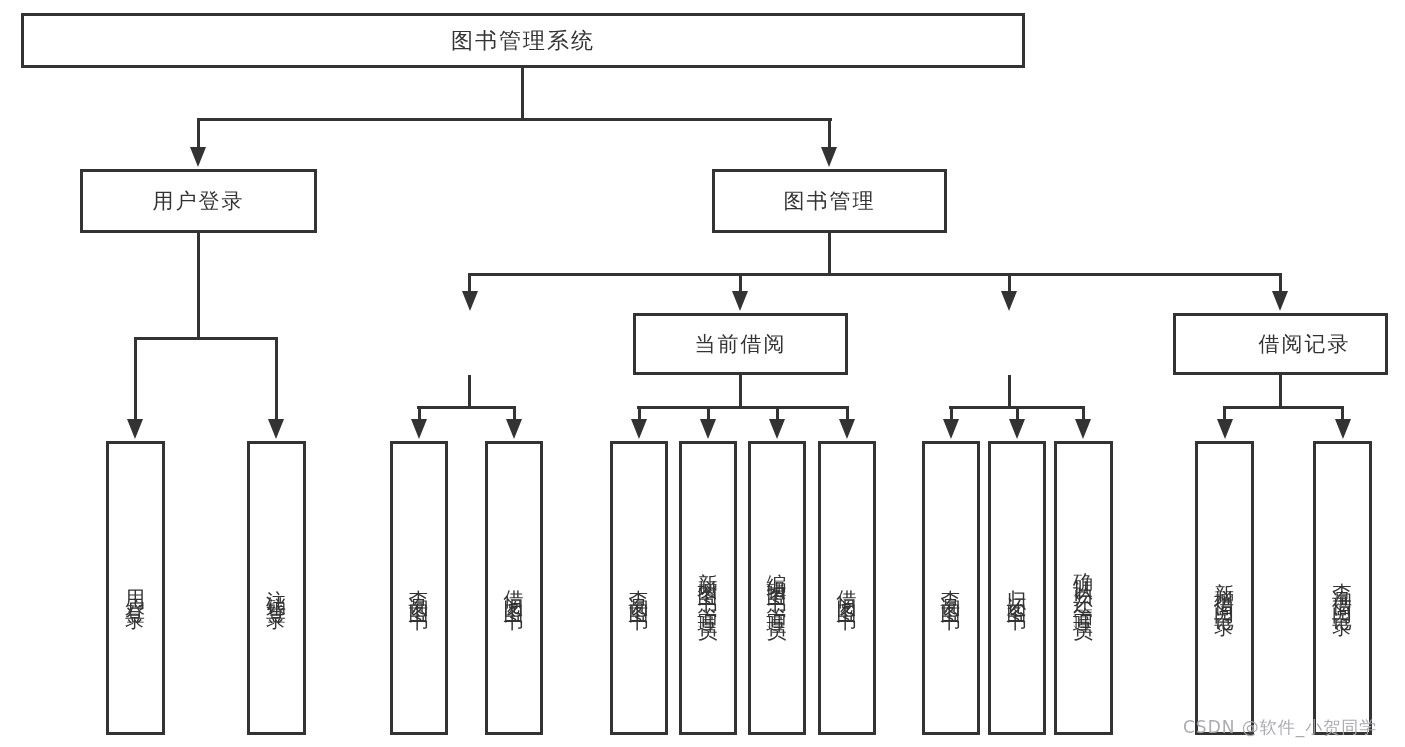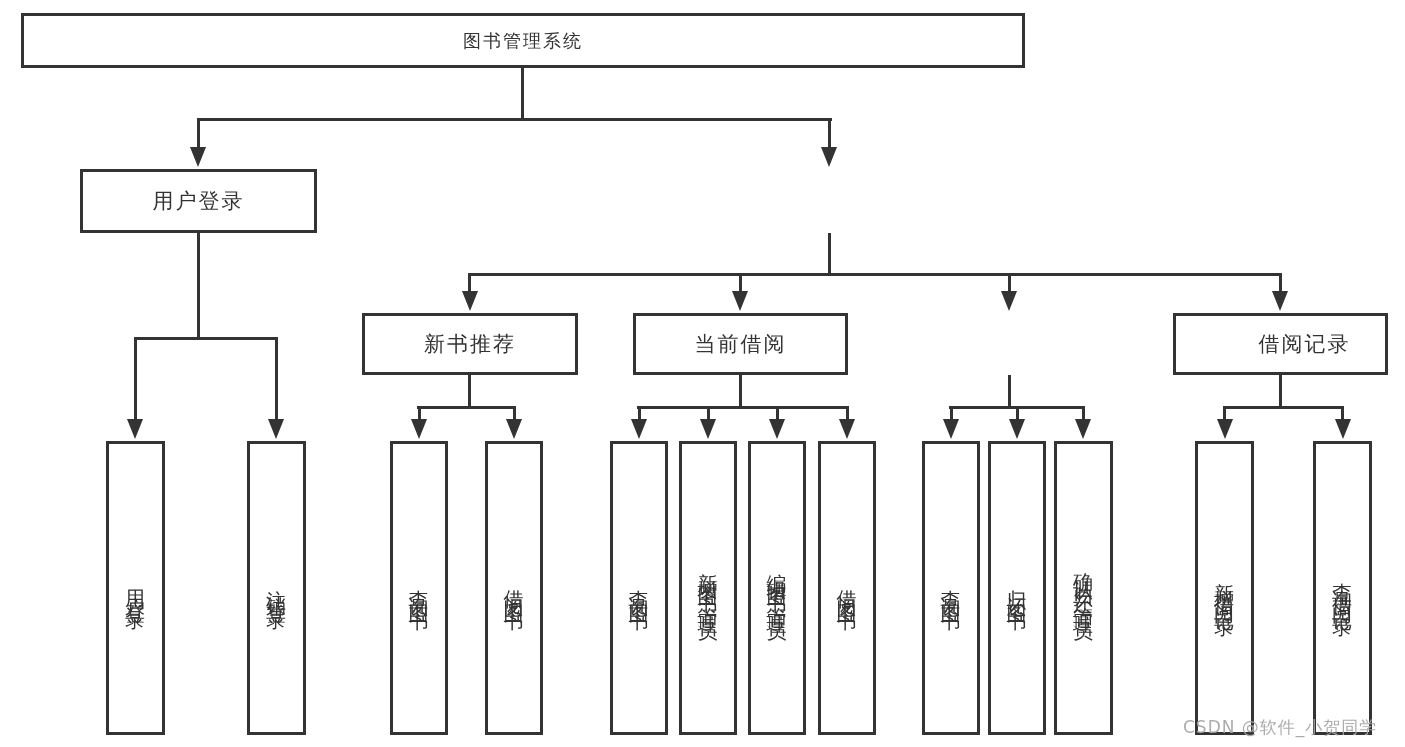--- a/index.html
+++ b/index.html
@@ -55,55 +55,55 @@
     z-index: 10;
     white-space: nowrap;
   }
 </style>
 </head>
 <body>
 
 <div id="stage">
 
   <div class="box" style="left:21px; top:13px; width:1004px; height:55px;">
-    <span class="lbl" style="font-size:18px;">图书管理系统</span>
+    <span class="lbl" style="font-size:22px;">图书管理系统</span>
   </div>
 
   <div class="vl" style="left:521px; top:68px; height:50px;"></div>
   <div class="hl" style="left:197px; top:118px; width:635px;"></div>
   <div class="vl" style="left:197px; top:118px; height:31px;"></div>
   <div class="ah" style="left:190px; top:147px;"></div>
   <div class="vl" style="left:828px; top:118px; height:31px;"></div>
   <div class="ah" style="left:821px; top:147px;"></div>
 
   <div class="box" style="left:80px; top:169px; width:237px; height:64px;">
     <span class="lbl">用户登录</span>
+  </div>
+  <div class="box" style="left:712px; top:169px; width:235px; height:64px;">
+    <span class="lbl">图书管理</span>
   </div>
 
   <div class="vl" style="left:197px; top:233px; height:104px;"></div>
   <div class="hl" style="left:134px; top:337px; width:144px;"></div>
   <div class="vl" style="left:134px; top:337px; height:84px;"></div>
   <div class="ah" style="left:127px; top:419px;"></div>
   <div class="vl" style="left:275px; top:337px; height:84px;"></div>
   <div class="ah" style="left:268px; top:419px;"></div>
 
   <div class="vl" style="left:828px; top:233px; height:40px;"></div>
   <div class="hl" style="left:468px; top:273px; width:814px;"></div>
   <div class="vl" style="left:468px; top:273px; height:20px;"></div>
   <div class="ah" style="left:462px; top:291px;"></div>
   <div class="vl" style="left:739px; top:273px; height:20px;"></div>
   <div class="ah" style="left:732px; top:291px;"></div>
   <div class="vl" style="left:1008px; top:273px; height:20px;"></div>
   <div class="ah" style="left:1001px; top:291px;"></div>
   <div class="vl" style="left:1279px; top:273px; height:20px;"></div>
   <div class="ah" style="left:1272px; top:291px;"></div>
 
-  <div class="box" style="left:362px; top:313px; width:216px; height:62px;">
-    <span class="lbl">新书推荐</span>
-  </div>
   <div class="box" style="left:633px; top:313px; width:215px; height:62px;">
     <span class="lbl">当前借阅</span>
   </div>
   <div class="box" style="left:1173px; top:313px; width:215px; height:62px;padding-left:48px;">
     <span class="lbl">借阅记录</span>
   </div>
 
   <div class="vl" style="left:468px; top:375px; height:31px;"></div>
   <div class="hl" style="left:417px; top:406px; width:99px;"></div>
   <div class="vl" style="left:418px; top:406px; height:15px;"></div>

